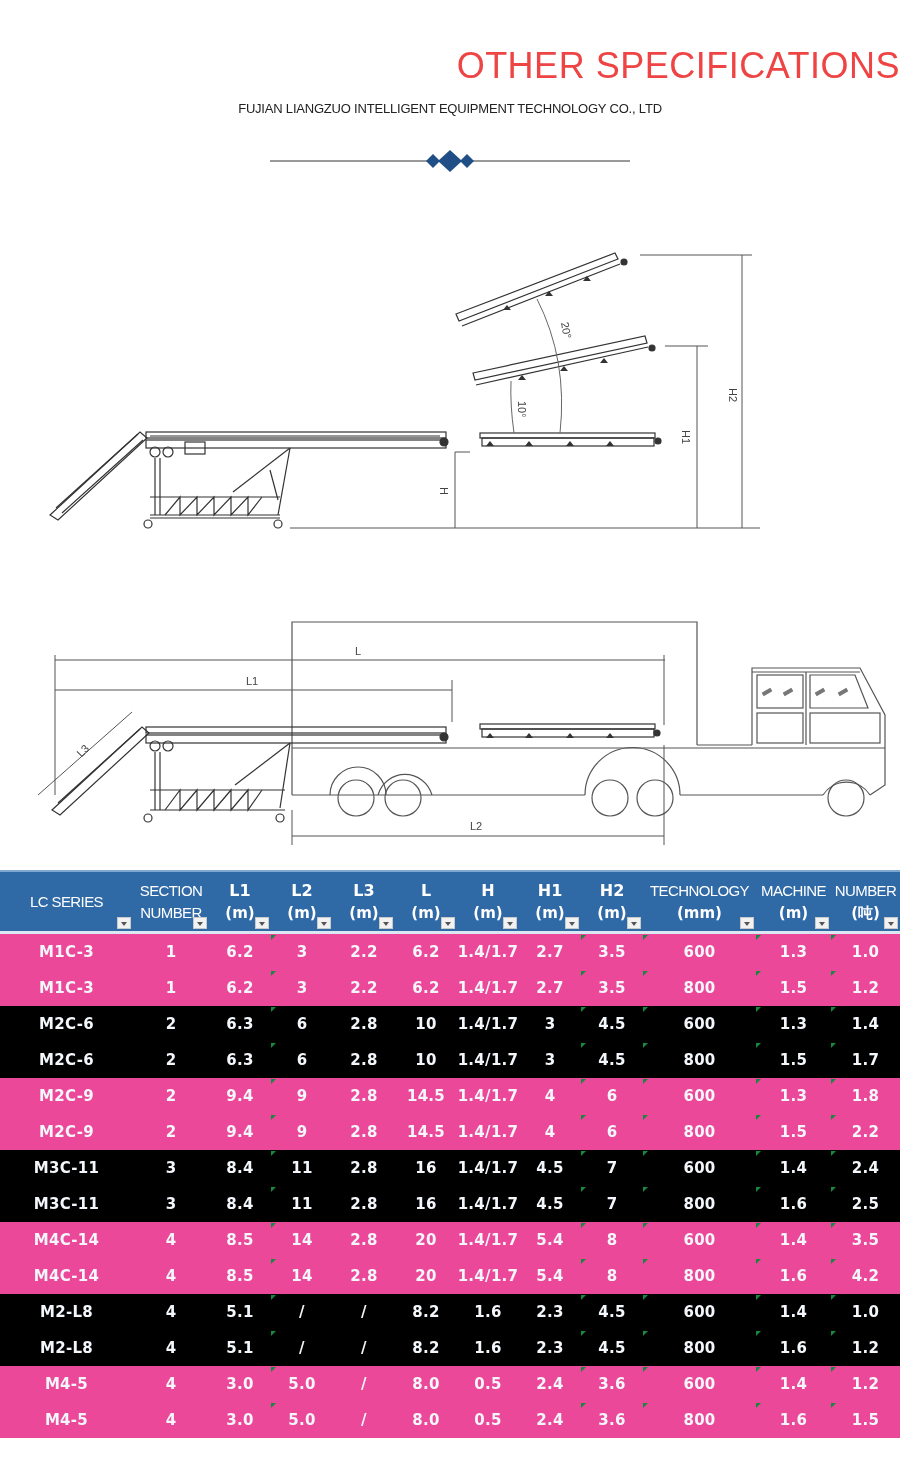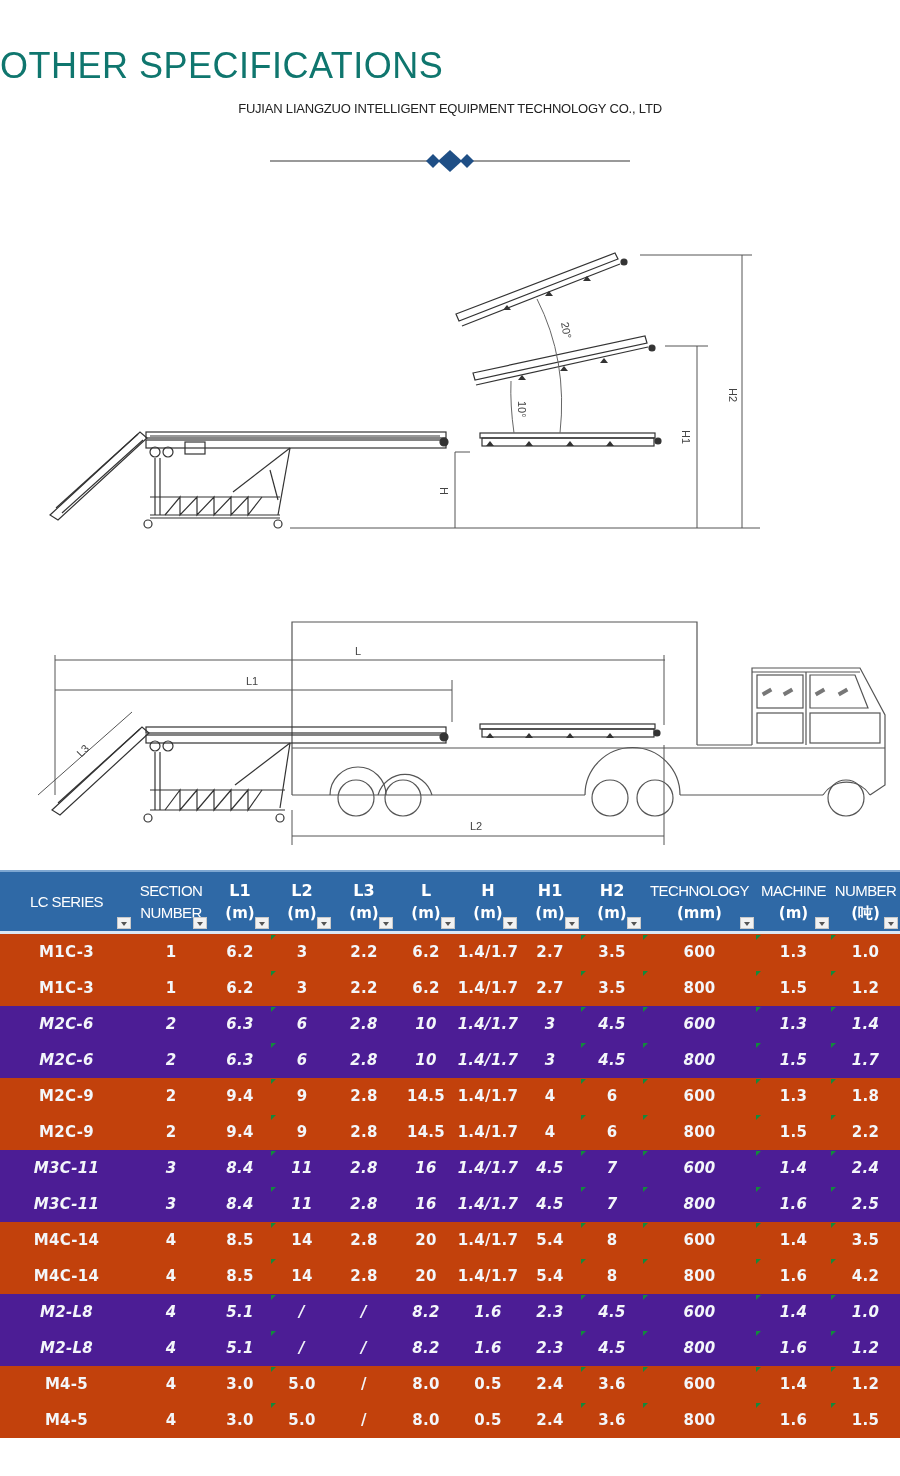--- a/index.html
+++ b/index.html
@@ -1,36 +1,36 @@
 <!DOCTYPE html>
 <html><head>
 <meta charset="utf-8">
 <style>
   * { margin: 0; padding: 0; box-sizing: border-box; }
   body { width: 900px; height: 1476px; background: #ffffff; font-family: "Liberation Sans", sans-serif; position: relative; overflow: hidden; }
-  .title { position: absolute; top: 45px; left: 0; width: 900px; text-align: left; font-size: 36px; color: #0f766e; letter-spacing: 0.5px; font-family: "Liberation Sans", sans-serif; }
+  .title { position: absolute; top: 45px; left: 0; width: 900px; text-align: right; font-size: 36px; color: #ef4444; letter-spacing: 0.5px; font-family: "Liberation Sans", sans-serif; }
   .subtitle { position: absolute; top: 101px; left: 0; width: 900px; text-align: center; font-size: 13px; color: #222; letter-spacing: -0.2px; font-family: "Liberation Sans", sans-serif; }
   .divider { position: absolute; top: 150px; left: 270px; width: 360px; height: 22px; }
   .diagram { position: absolute; left: 0; width: 900px; }
   .diagram svg { display: block; }
   .dim-text { font-family: "Liberation Sans", sans-serif; font-size: 11px; fill: #444; }
 
   .table-wrap { position: absolute; top: 870px; left: 0; width: 748px; height: 565px; }
   table { width: 900px; border-collapse: collapse; table-layout: fixed; font-family: "DejaVu Sans", sans-serif; }
   thead tr { height: 60px; background: #2f69a6; border-top: 2px solid #7ea7d1; }
   th { color: #ffffff; font-weight: normal; font-size: 15px; line-height: 22px; text-align: center; vertical-align: middle; position: relative; font-family: "Liberation Sans", sans-serif; letter-spacing: -0.6px; }
   th .hl1, th .hl2 { display: block; }
   th .hl2 { font-family: "DejaVu Sans", sans-serif; font-weight: bold; font-size: 15px; letter-spacing: 0; }
   th .hl1.unitcode { font-family: "DejaVu Sans", sans-serif; font-weight: bold; font-size: 16px; letter-spacing: 0; }
   th .dd { position: absolute; right: 2px; bottom: 2px; width: 14px; height: 12px; background: #f2f2f2; border: 1px solid #c9c9c9; }
   th .dd::after { content: ""; position: absolute; left: 3px; top: 4px; border-left: 3px solid transparent; border-right: 3px solid transparent; border-top: 4px solid #555; }
   thead tr.sep { height: 3px; background: #dbe7f3; border: none; }
   tbody tr { height: 36px; }
-  tbody tr.light { background: #c2410c; }
-  tbody tr.dark { background: #4c1d95; font-style: italic; }
+  tbody tr.light { background: #ec4899; }
+  tbody tr.dark { background: #000000; }
   td { color: #f3f6fa; font-size: 15px; font-weight: bold; text-align: center; vertical-align: middle; letter-spacing: 0.3px; position: relative; }
   td .mark { position: absolute; left: 0; top: 1px; width: 0; height: 0; border-top: 5px solid #138a3d; border-right: 5px solid transparent; }
 </style>
 </head>
 <body>
 
 <div class="title">OTHER SPECIFICATIONS</div>
 <div class="subtitle">FUJIAN LIANGZUO INTELLIGENT EQUIPMENT TECHNOLOGY CO., LTD</div>
 <svg class="divider" width="360" height="22" viewBox="0 0 360 22">
   <line x1="0" y1="11" x2="360" y2="11" stroke="#777" stroke-width="1.5"></line>

